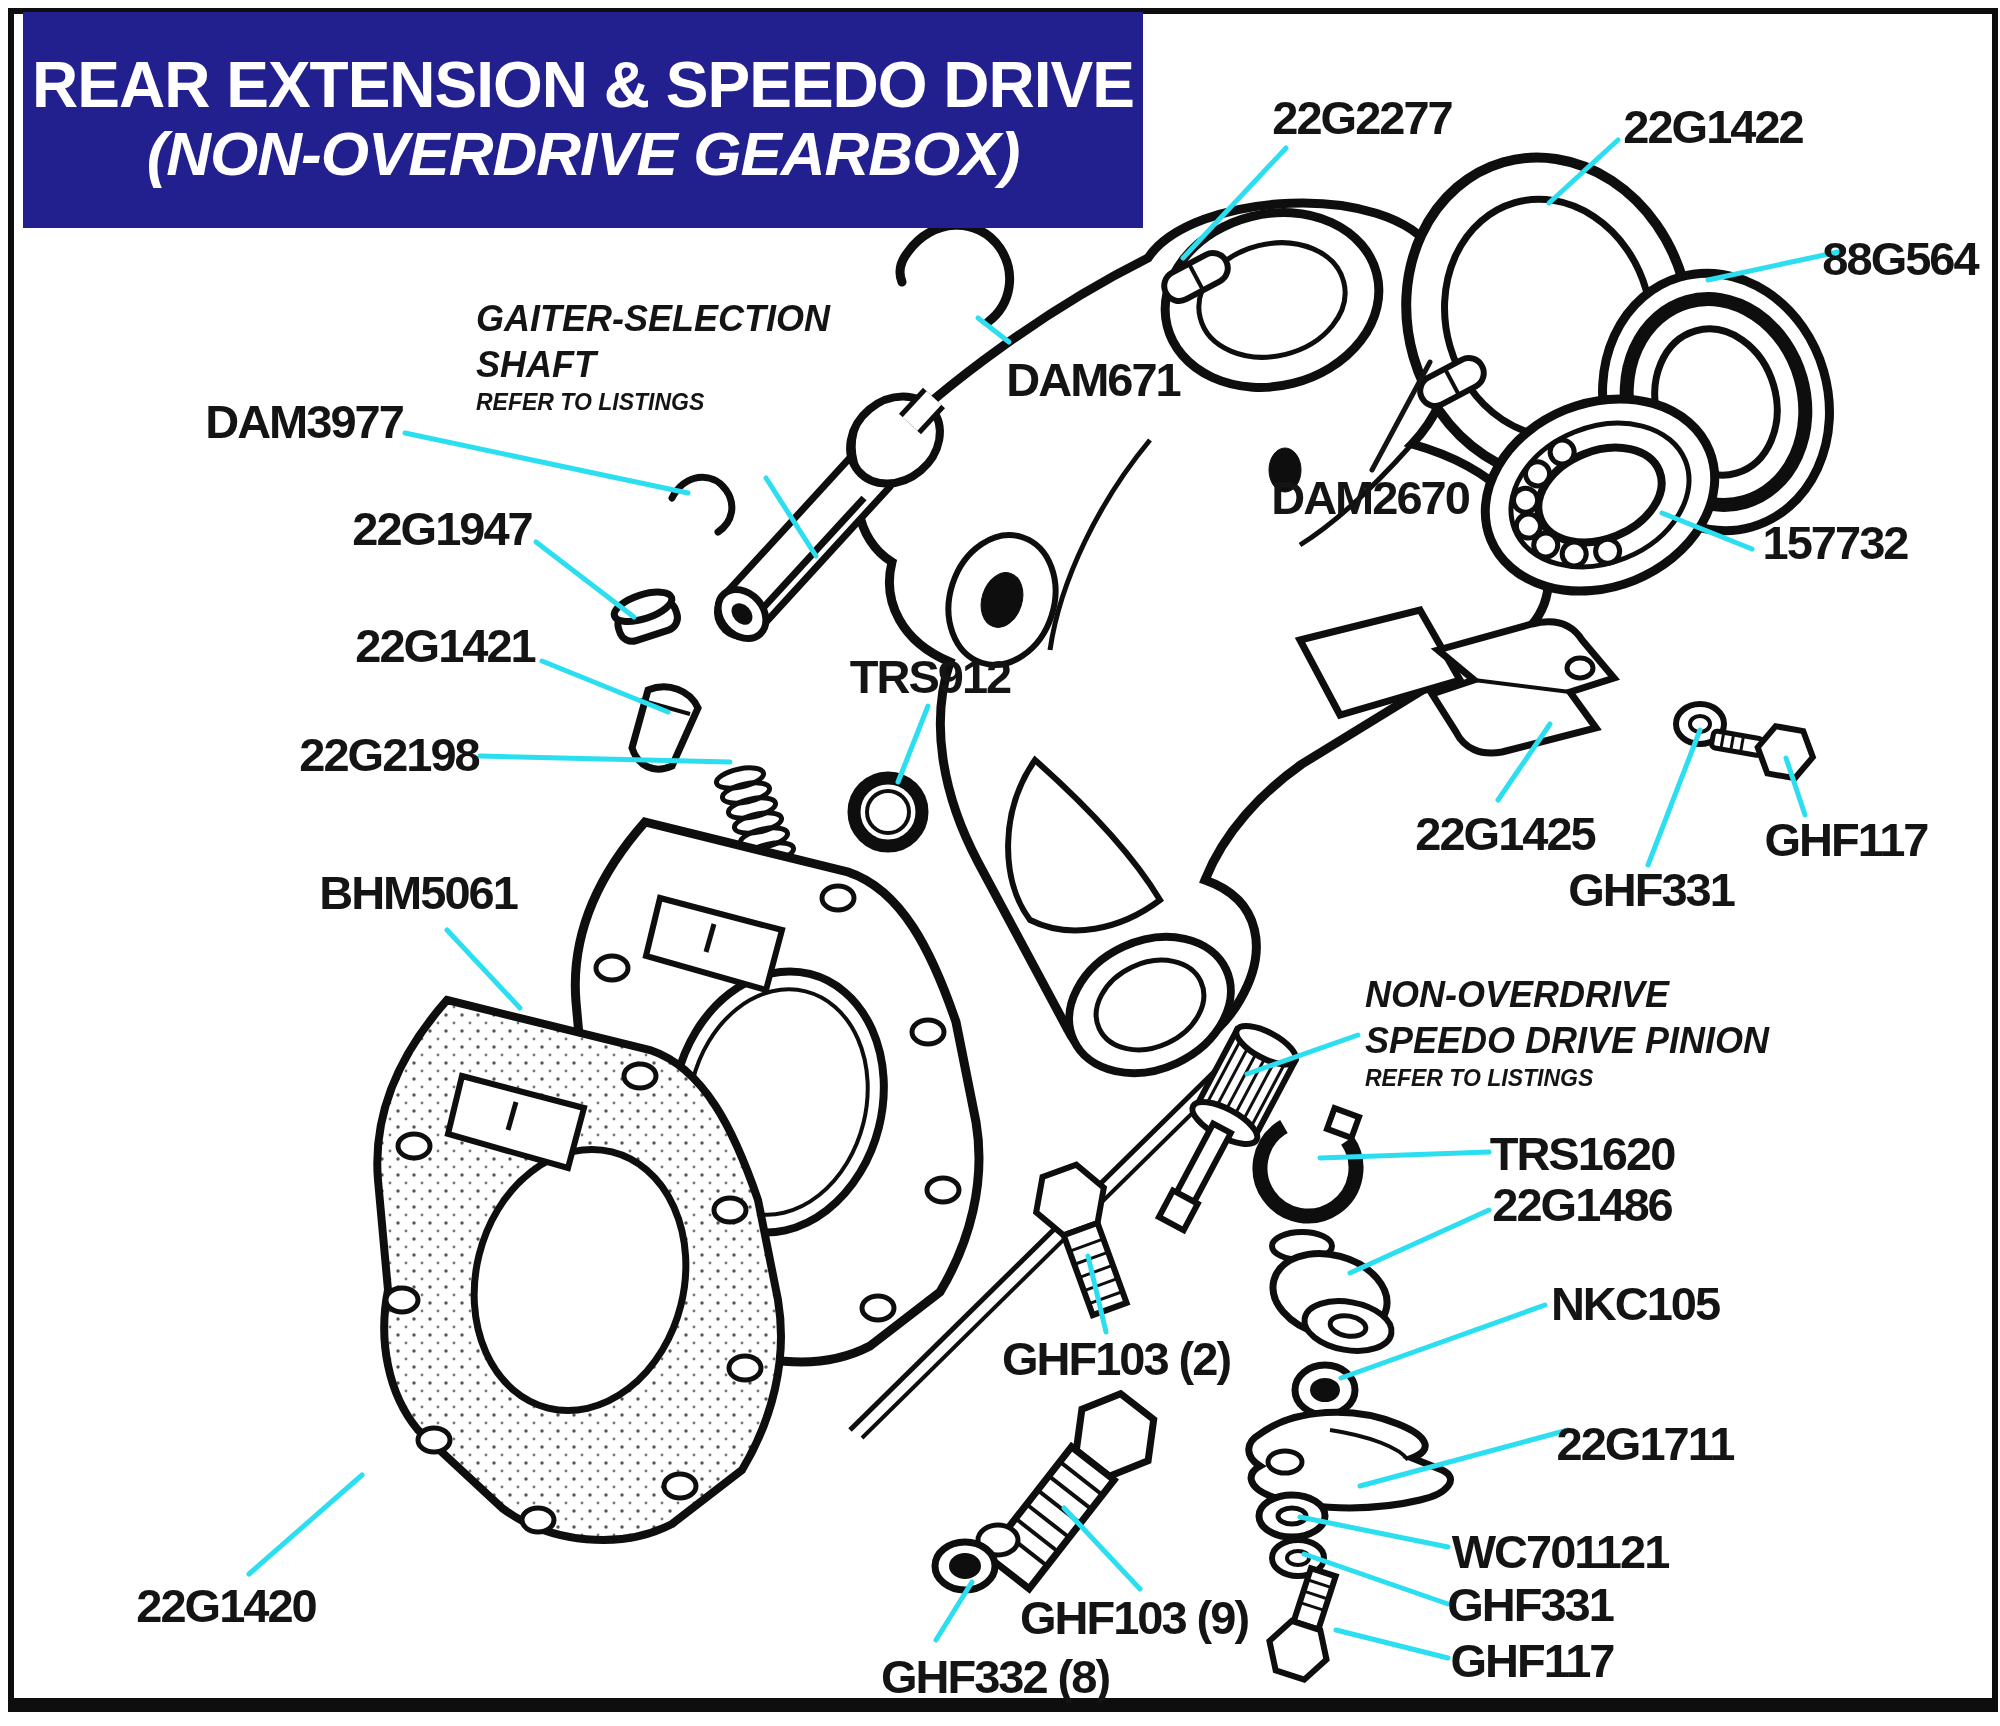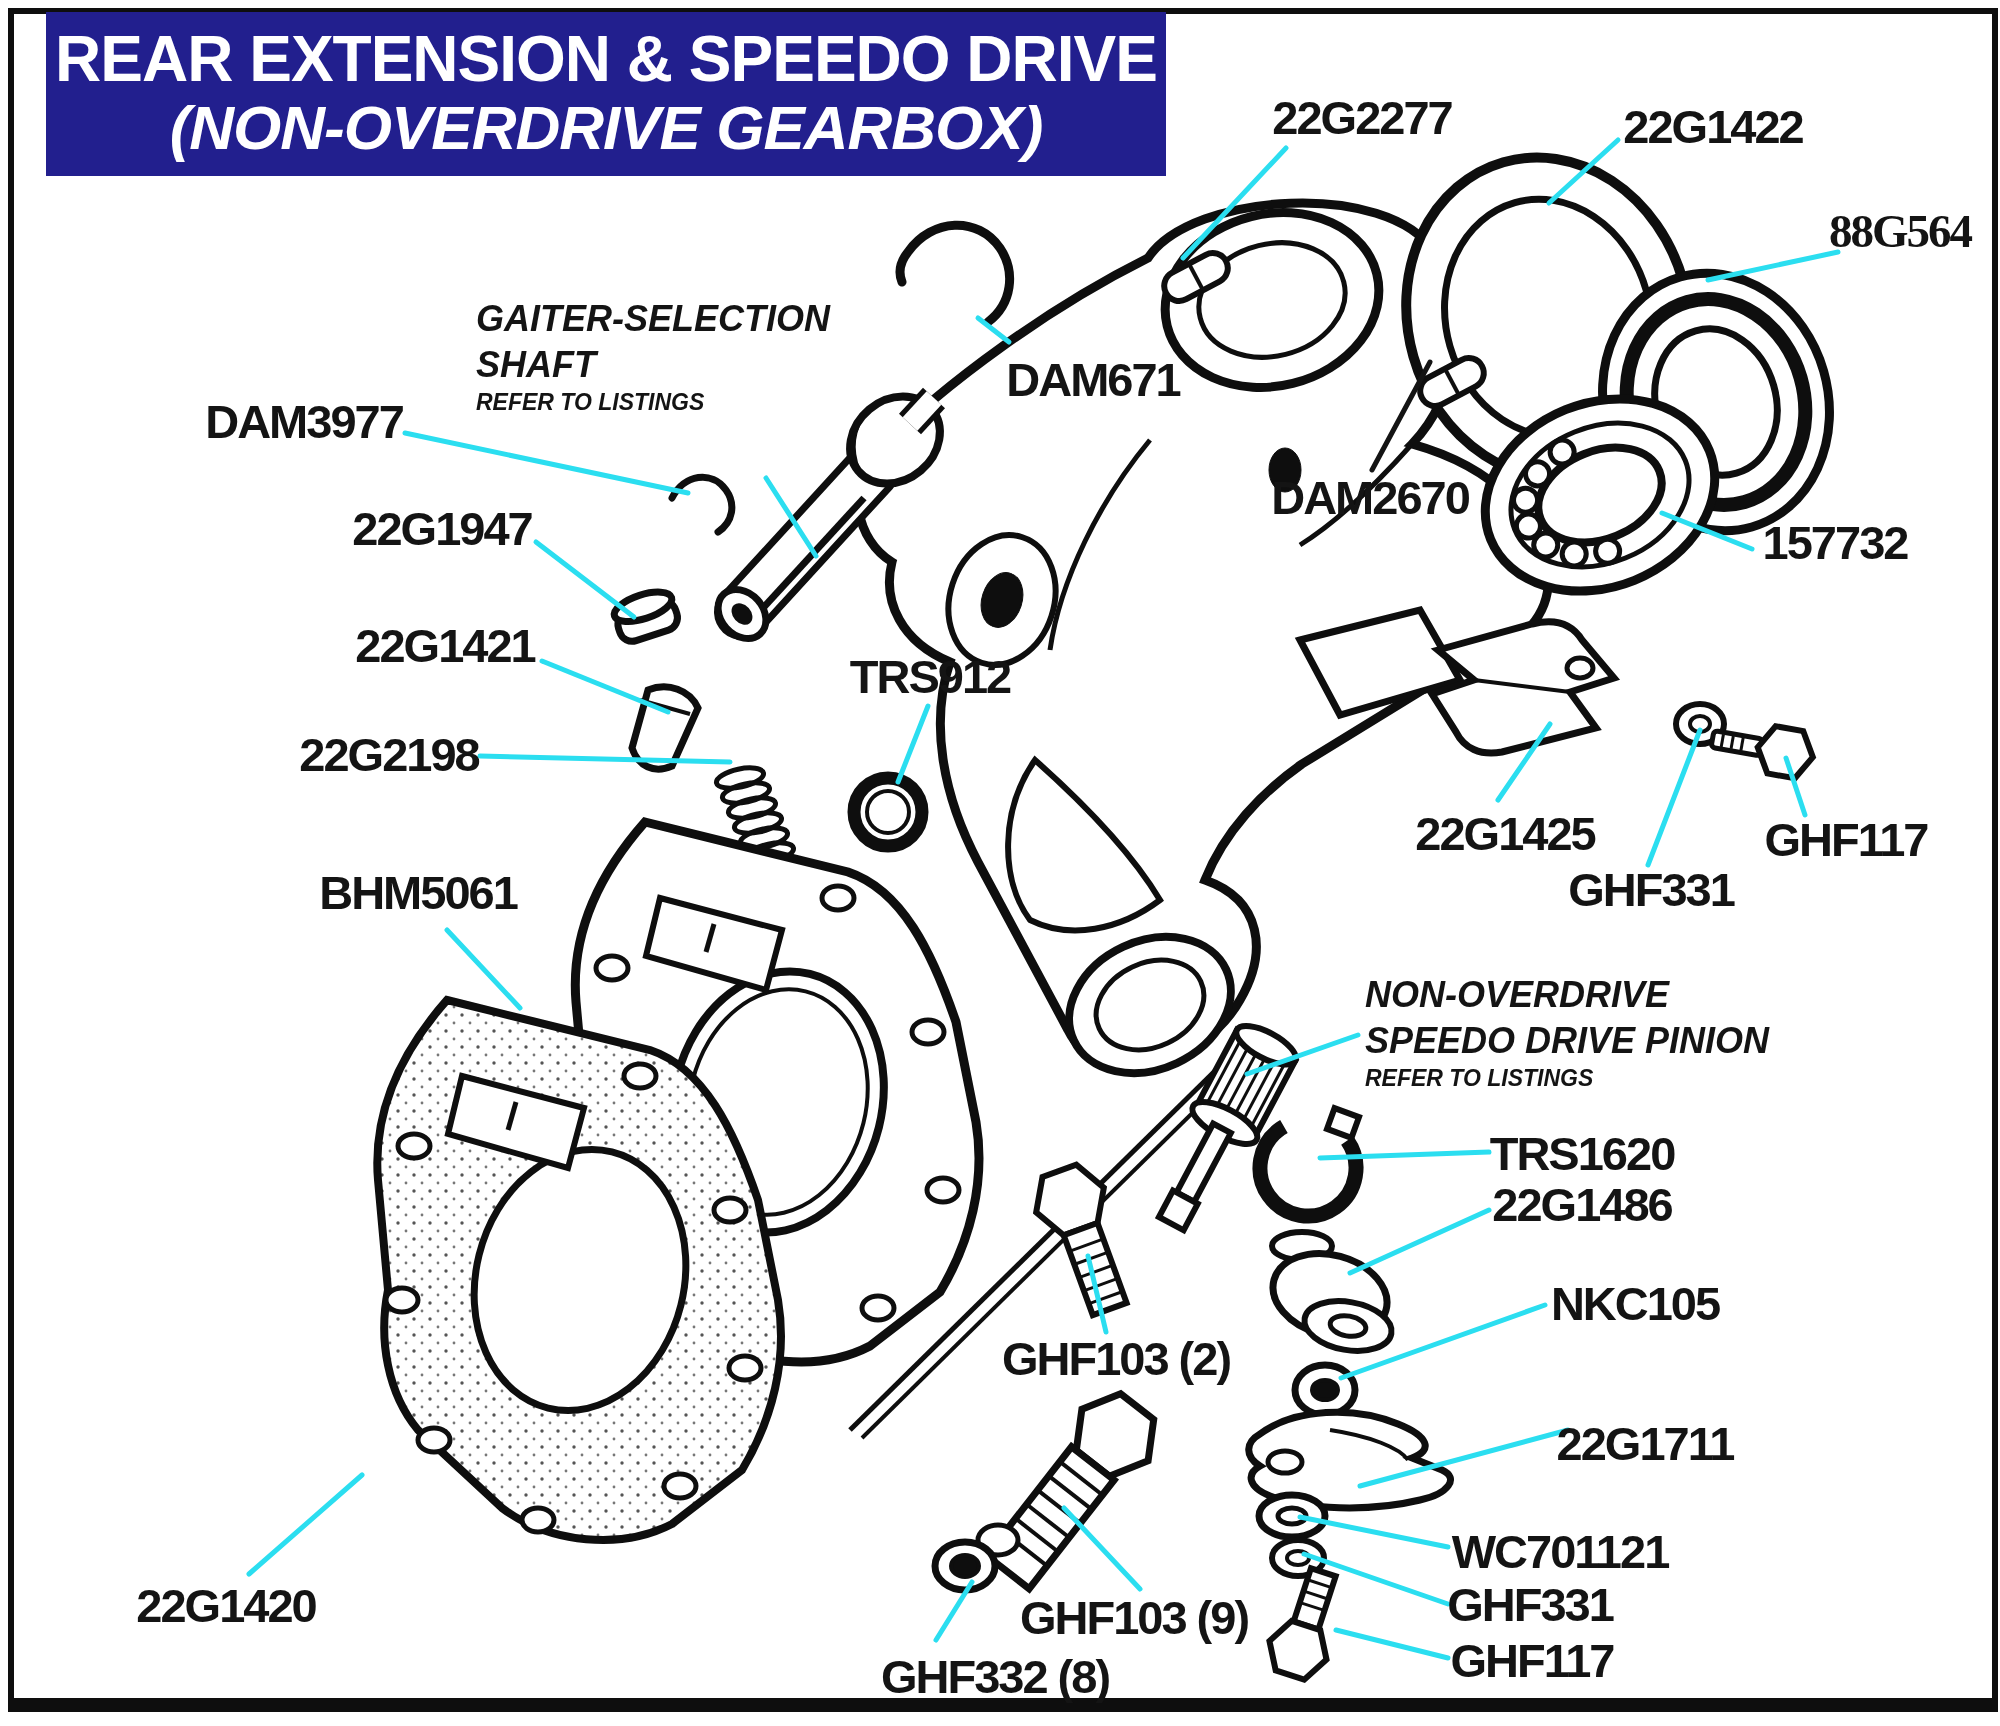--- a/index.html
+++ b/index.html
@@ -1,21 +1,21 @@
 <!DOCTYPE html>
 <html><head>
 <meta charset="utf-8">
 <style>
   html,body{margin:0;padding:0;background:#ffffff;}
   .stage{position:relative;width:2000px;height:1726px;background:#ffffff;overflow:hidden;
          font-family:"Liberation Sans",sans-serif;}
   .frame{position:absolute;left:8px;top:8px;width:1978px;height:1692px;border:6px solid #0e0e0e;}
   .bottom-rule{position:absolute;left:8px;top:1698px;width:1984px;height:10px;background:#0e0e0e;}
-  .banner{position:absolute;left:23px;top:12px;width:1120px;height:164px;
-          display:flex;flex-direction:column;justify-content:center;align-items:center;margin-left:23px;}
+  .banner{position:absolute;left:23px;top:12px;width:1120px;height:216px;
+          display:flex;flex-direction:column;justify-content:center;align-items:center;}
   .banner .t1{font-weight:700;font-size:64px;letter-spacing:-1px;line-height:1.05;white-space:nowrap;}
   .banner .t2{font-weight:700;font-style:italic;font-size:62px;letter-spacing:-1px;line-height:1.1;white-space:nowrap;}
   .subbanner{position:absolute;left:423px;top:198px;width:695px;height:82px;
              display:flex;justify-content:center;align-items:center;}
   .subbanner .st{font-weight:700;font-style:italic;font-size:50px;letter-spacing:-1px;white-space:nowrap;}
   .art,.leads{position:absolute;left:0;top:0;width:2000px;height:1726px;}
   .callouts{position:absolute;left:0;top:0;width:2000px;height:1726px;pointer-events:none;}
   .part-label{position:absolute;transform:translate(-50%,-50%);
               font-weight:700;font-size:47px;letter-spacing:-2px;color:#141414;white-space:nowrap;}
   .note{position:absolute;font-weight:700;font-style:italic;font-size:36px;line-height:1.28;
@@ -297,21 +297,21 @@
         <line x1="936" y1="1640" x2="972" y2="1582" stroke="#2bdef0" stroke-width="5" stroke-linecap="round"></line>
         <line x1="249" y1="1574" x2="362" y2="1475" stroke="#2bdef0" stroke-width="5" stroke-linecap="round"></line>
         <line x1="766" y1="478" x2="816" y2="556" stroke="#2bdef0" stroke-width="5" stroke-linecap="round"></line>
         <line x1="1358" y1="1035" x2="1247" y2="1074" stroke="#2bdef0" stroke-width="5" stroke-linecap="round"></line>
       </g>
   </svg>
 
   <div class="callouts" id="callout-layer">
       <div class="part-label" style="left: 1362px; top: 117px;">22G2277</div>
       <div class="part-label" style="left: 1713px; top: 126px;">22G1422</div>
-      <div class="part-label" style="left: 1900px; top: 231px; font-family: Liberation Serif, serif;">88G564</div>
+      <div class="part-label" style="left: 1900px; top: 258px;">88G564</div>
       <div class="part-label" style="left: 1093px; top: 379px;">DAM671</div>
       <div class="part-label" style="left: 304px; top: 421px;">DAM3977</div>
       <div class="part-label" style="left: 442px; top: 528px;">22G1947</div>
       <div class="part-label" style="left: 445px; top: 645px;">22G1421</div>
       <div class="part-label" style="left: 930px; top: 676px;">TRS912</div>
       <div class="part-label" style="left: 389px; top: 754px;">22G2198</div>
       <div class="part-label" style="left: 418px; top: 892px;">BHM5061</div>
       <div class="part-label" style="left: 1370px; top: 497px;">DAM2670</div>
       <div class="part-label" style="left: 1835px; top: 542px;">157732</div>
       <div class="part-label" style="left: 1505px; top: 833px;">22G1425</div>

